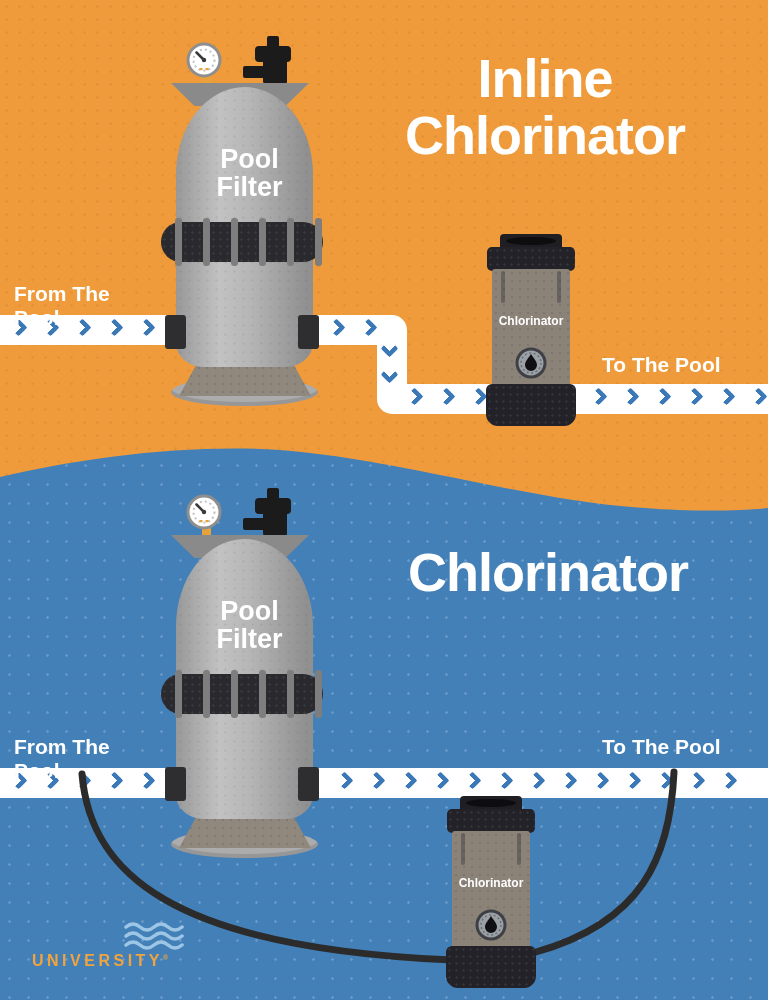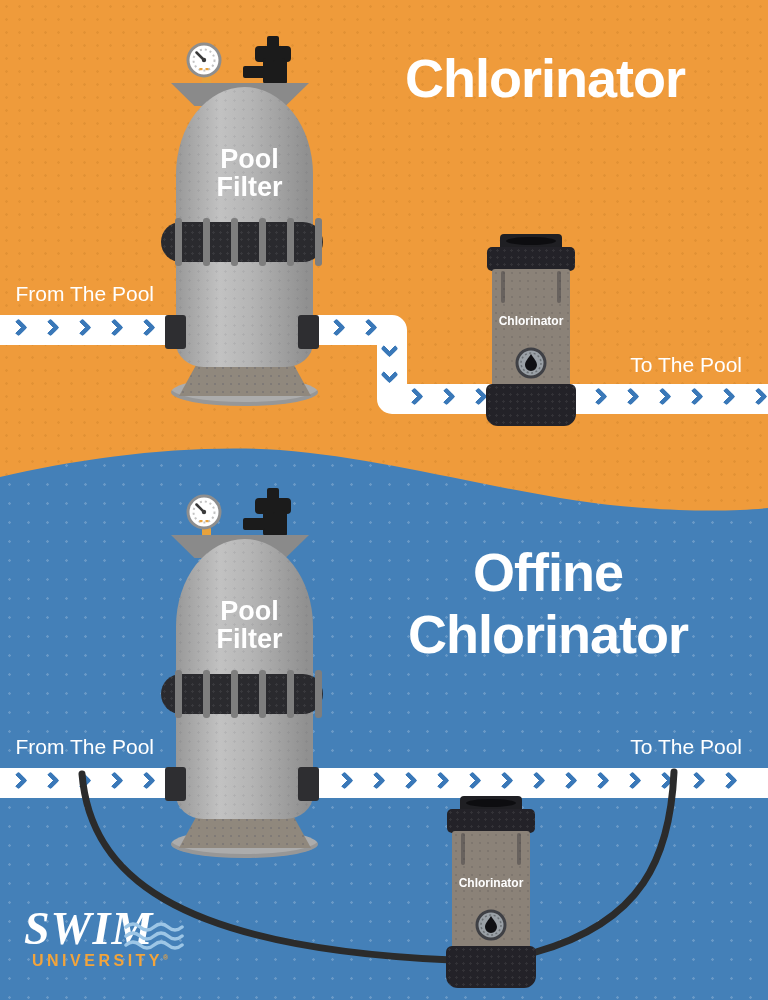--- a/index.html
+++ b/index.html
@@ -35,22 +35,22 @@
   .chev-run.vert{flex-direction:column;gap:13px;}
   .chev{width:13px;height:13px;flex:none;border-top:5px solid var(--chevron-blue);
         border-right:5px solid var(--chevron-blue);border-radius:3px;transform:rotate(45deg);}
   .chev-run.vert .chev{transform:rotate(135deg);}
   
   .title{position:absolute;width:390px;text-align:center;color:#fff;font-weight:bold;
          font-size:54px;line-height:57px;letter-spacing:-1px;}
   .title span{display:block;}
   .title-top{left:350px;top:50px;}
   .title-bottom{left:353px;top:541px;line-height:62px;}
-  .flow-label{position:absolute;width:140px;text-align:right;color:#fff;
-              font-weight:normal;font-size:21px;}
+  .flow-label{position:absolute;width:140px;text-align:left;color:#fff;
+              font-weight:bold;font-size:21px;}
   
   .filter-group{position:absolute;left:110px;width:290px;height:390px;}
   .fg-stem{position:absolute;left:92px;top:46px;width:9px;height:10px;background:#E8A23C;border-radius:1px;}
   .fg-gauge{position:absolute;left:76px;top:12px;width:36px;height:36px;}
   .fg-valve{position:absolute;left:133px;top:6px;width:56px;height:52px;}
   .fg-collar{position:absolute;left:61px;top:53px;width:138px;height:23px;background:#8A8A8A;
              clip-path:polygon(0 0,100% 0,83% 100%,17% 100%);}
   .fg-base{position:absolute;left:61px;top:348px;width:147px;height:28px;border-radius:50%;
            background:#ACACAC;box-shadow:inset 0 -4px 0 rgba(0,0,0,0.12);}
   .fg-pedestal{position:absolute;left:69px;top:318px;width:132px;height:48px;background:#90887D;
@@ -127,20 +127,21 @@
   <div class="chev-run" style="left:592px;top:390px">
     <i class="chev"></i>
       <i class="chev"></i>
       <i class="chev"></i>
       <i class="chev"></i>
       <i class="chev"></i>
       <i class="chev"></i>
   </div>
 
   <div class="title title-top">
+    <span>Inline</span>
     <span>Chlorinator</span>
   </div>
   <div class="flow-label" style="left:14px;top:282px">From The Pool</div>
   <div class="flow-label" style="left:602px;top:353px">To The Pool</div>
 
   <div class="filter-group" style="top:30px">
     <div class="fg-stem"></div>
     <svg class="fg-gauge" viewBox="0 0 36 36">
       <circle cx="18" cy="18" r="16" fill="#ffffff" stroke="#8E8E8E" stroke-width="3"></circle>
       <circle cx="18" cy="18" r="10.5" fill="none" stroke="#C3C3C3" stroke-width="2" stroke-dasharray="2 3"></circle>
@@ -216,21 +217,20 @@
       <i class="chev"></i>
       <i class="chev"></i>
   </div>
 
   <svg class="hoses" viewBox="0 700 768 300">
     <path d="M 82 774 C 90 872 170 948 452 960" fill="none" stroke="#2B2B2B" stroke-width="7" stroke-linecap="round"></path>
     <path d="M 674 772 C 670 858 642 922 536 952" fill="none" stroke="#2B2B2B" stroke-width="7" stroke-linecap="round"></path>
   </svg>
 
   <div class="title title-bottom">
-    <span>Offine</span>
     <span>Chlorinator</span>
   </div>
   <div class="flow-label" style="left:14px;top:735px">From The Pool</div>
   <div class="flow-label" style="left:602px;top:735px">To The Pool</div>
 
   <div class="filter-group" style="top:482px">
     <div class="fg-stem"></div>
     <svg class="fg-gauge" viewBox="0 0 36 36">
       <circle cx="18" cy="18" r="16" fill="#ffffff" stroke="#8E8E8E" stroke-width="3"></circle>
       <circle cx="18" cy="18" r="10.5" fill="none" stroke="#C3C3C3" stroke-width="2" stroke-dasharray="2 3"></circle>
@@ -276,21 +276,20 @@
     <div class="cg-label">Chlorinator</div>
     <svg class="cg-emblem" viewBox="0 0 32 32">
       <circle cx="16" cy="16" r="14" fill="#9AA0A6" stroke="#3F4045" stroke-width="3"></circle>
       <circle cx="16" cy="16" r="10" fill="none" stroke="#6B7075" stroke-width="1.5" stroke-dasharray="2 2.5"></circle>
       <path d="M16 7 C18.5 11 22 14.5 22 18 A6 6 0 1 1 10 18 C10 14.5 13.5 11 16 7 Z" fill="#101014"></path>
     </svg>
     <div class="cg-base"></div>
   </div>
 
   <div class="logo">
-    <div class="logo-swim">SWIM</div>
     <svg class="logo-waves" viewBox="0 0 64 32" fill="none" style="stroke:var(--logo-wave-blue)" stroke-width="3.5" stroke-linecap="round">
       <path d="M2 6 q7 -6 14 0 t14 0 t14 0 t14 0"></path>
       <path d="M2 15 q7 -6 14 0 t14 0 t14 0 t14 0"></path>
       <path d="M2 24 q7 -6 14 0 t14 0 t14 0 t14 0"></path>
     </svg>
     <div class="logo-univ"><span>UNIVERSITY</span><sup>®</sup></div>
   </div>
 
 </div>
 

